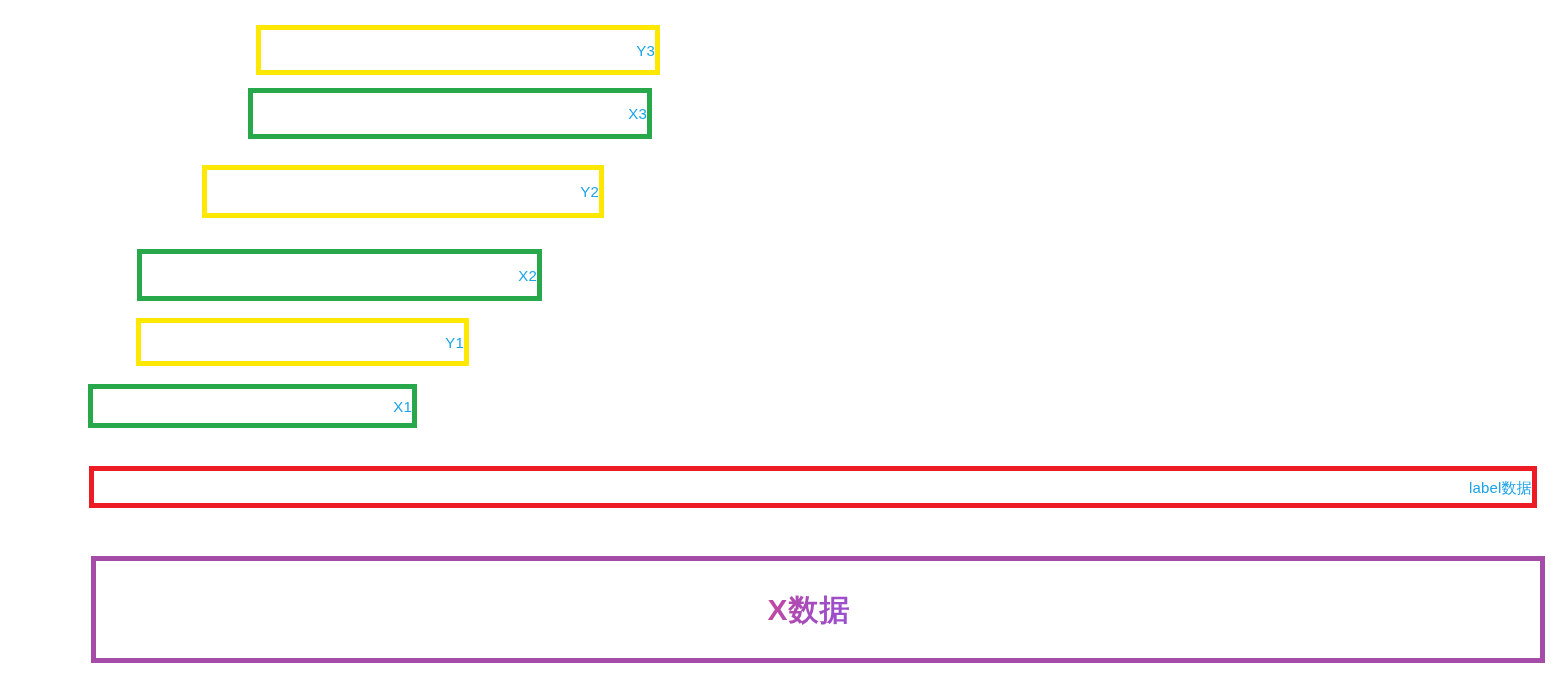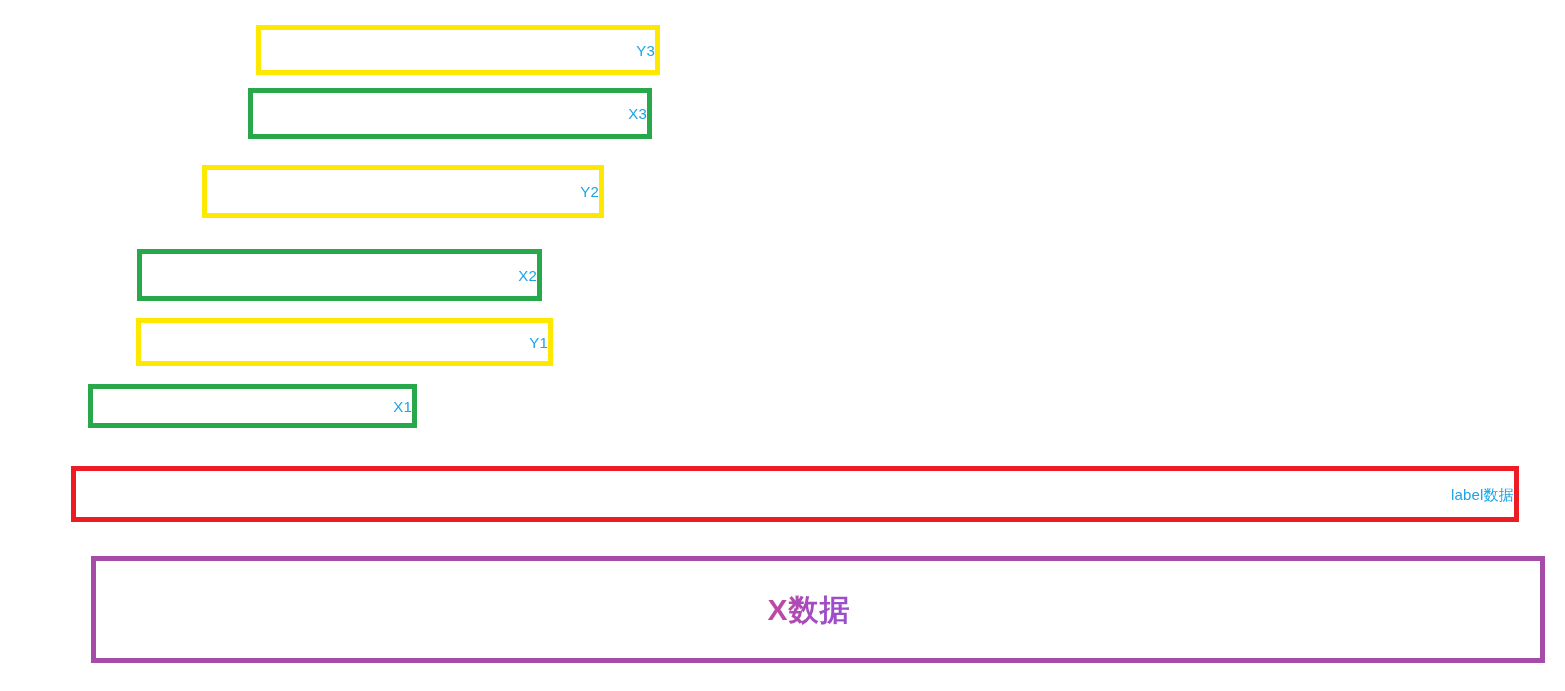--- a/index.html
+++ b/index.html
@@ -37,28 +37,28 @@
     font-family: "Liberation Sans", "DejaVu Sans", sans-serif;
     line-height: 1;
     white-space: nowrap;
     letter-spacing: 0.2px;
   }
   
   .box-y3 { left: 256px;  top: 25px;  width: 404px;  height: 50px;  border: 5px solid #FFE800; }
   .box-x3 { left: 200px;  top: 88px;  width: 404px;  height: 51px;  border: 5px solid #27A84B; margin-left: 48px; }
   .box-y2 { left: 202px;  top: 165px; width: 402px;  height: 53px;  border: 5px solid #FFE800; }
   .box-x2 { left: 137px;  top: 241px; width: 405px;  height: 52px;  border: 5px solid #27A84B; margin-top: 8px; }
-  .box-y1 { left: 136px;  top: 318px; width: 417px;  height: 48px;  border: 5px solid #FFE800; }
+  .box-y1 { left: 136px;  top: 318px; width: 333px;  height: 48px;  border: 5px solid #FFE800; }
   .box-x1 { left: 88px;   top: 384px; width: 329px;  height: 44px;  border: 5px solid #27A84B; }
 
   .box-label-row {
-    left: 71px;
+    left: 89px;
     top: 466px;
     width: 1448px;
-    height: 56px;
+    height: 42px;
     border: 5px solid #ED1C24;
   }
   .box-xdata {
     left: 91px;
     top: 556px;
     width: 1454px;
     height: 107px;
     border: 5px solid #A44CA8;
   }
   .xdata-text {

